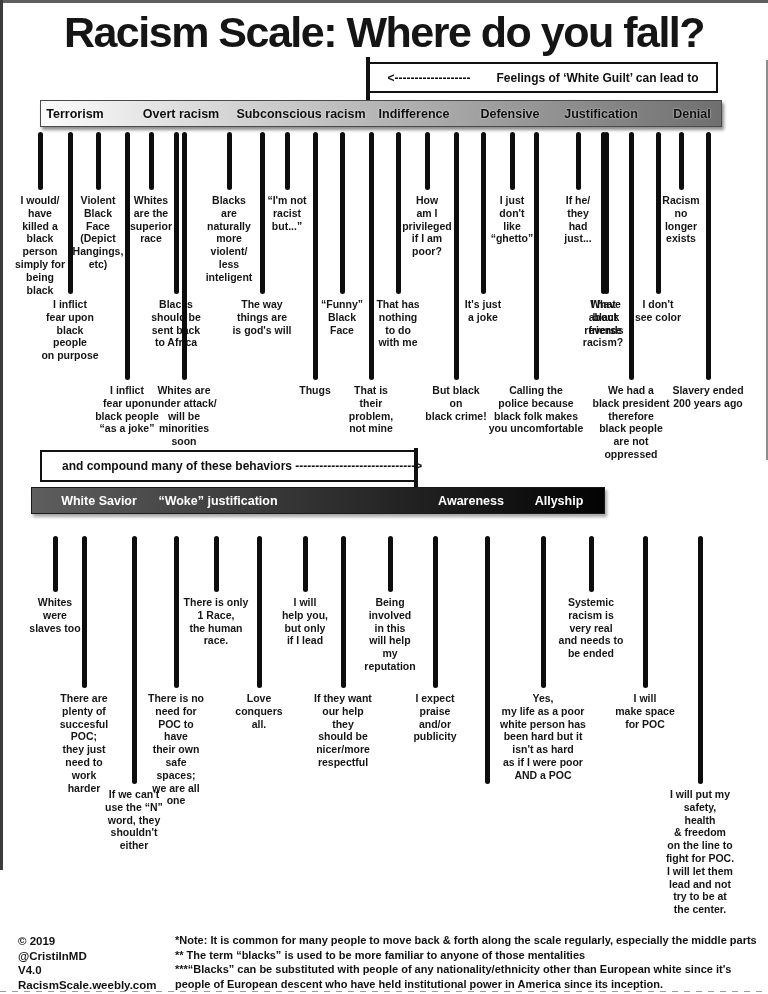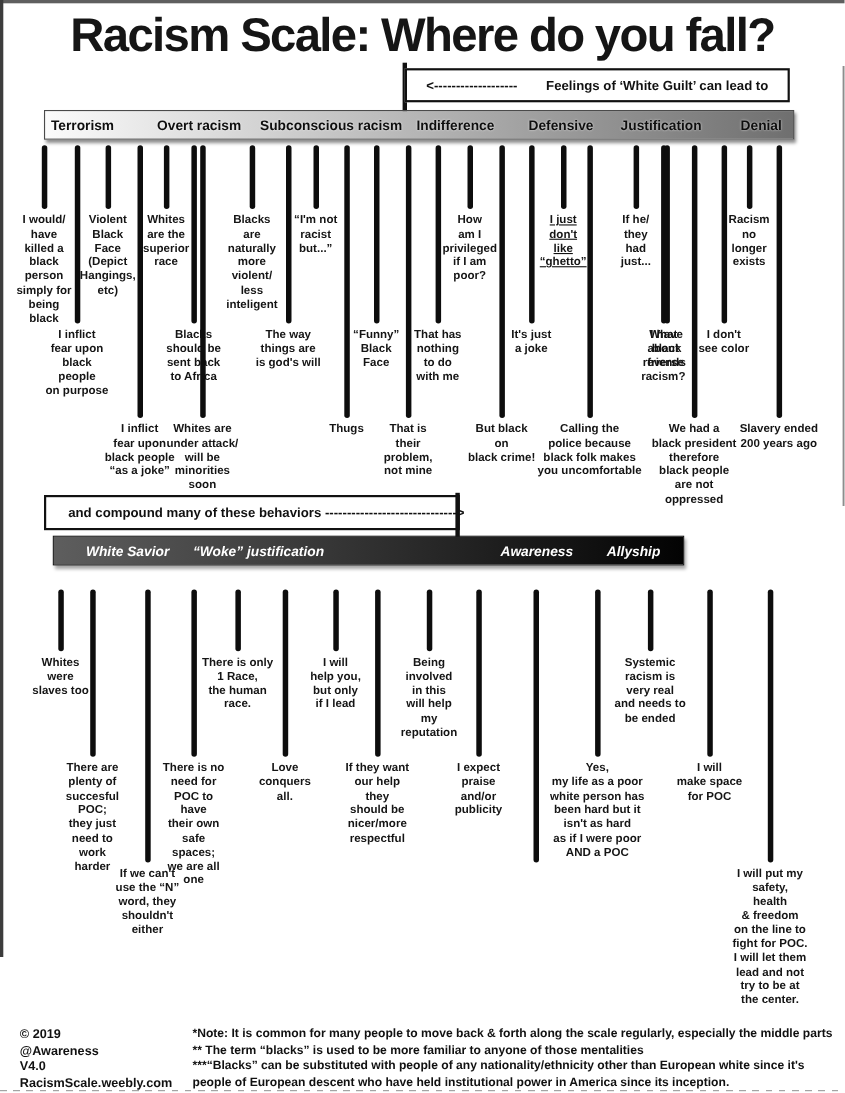--- a/index.html
+++ b/index.html
@@ -14,22 +14,22 @@
         font-size:43px;font-weight:bold;letter-spacing:-1.5px;color:#151515;}
   
   .wg-box{position:absolute;left:368px;top:62px;width:350px;height:31px;border:2px solid #111;
         box-sizing:border-box;background:#fff;display:flex;align-items:center;justify-content:center;
         gap:26px;font-size:12px;font-weight:bold;white-space:nowrap;}
   .wg-connector{position:absolute;left:366px;top:57px;width:4px;height:45px;background:#111;}
   
   .bar{position:absolute;height:27px;}
   .bar-top{left:40px;top:100px;width:682px;border:1px solid #4a4a4a;box-sizing:border-box;
         box-shadow:2px 3px 3px rgba(0,0,0,0.45);}
-  .bar-bottom{left:48px;top:487px;width:574px;border:1px solid #1a1a1a;box-sizing:border-box;
-        box-shadow:2px 3px 3px rgba(0,0,0,0.35);font-style:italic;}
+  .bar-bottom{left:31px;top:487px;width:574px;border:1px solid #1a1a1a;box-sizing:border-box;
+        box-shadow:2px 3px 3px rgba(0,0,0,0.35);}
   .bar-label{position:absolute;top:50%;transform:translate(-50%,-50%);
         font-size:12.5px;font-weight:bold;white-space:nowrap;}
   .bar-top .bar-label{color:#0e0e0e;text-shadow:0 0 2px rgba(255,255,255,0.8);}
   .bar-bottom .bar-label{color:#fff;}
   
   .compound-box{position:absolute;left:40px;top:450px;width:378px;height:32px;border:2px solid #111;
         box-sizing:border-box;background:#fff;display:flex;align-items:center;padding-left:20px;
         font-size:12px;font-weight:bold;white-space:nowrap;}
   .compound-connector{position:absolute;left:414px;top:448px;width:4px;height:41px;background:#111;}
   
@@ -184,21 +184,21 @@
         <div class="line" style="height: 248px; background: rgb(13, 13, 13);"></div>
         <div class="label">But black
 on
 black crime!</div>
       </div>
       <div class="item" style="left: 460px; top: 132px; width: 46px;">
         <div class="line" style="height: 162px; background: rgb(13, 13, 13);"></div>
         <div class="label">It's just
 a joke</div>
       </div>
-      <div class="item" style="left: 488px; top: 132px; width: 48px; text-decoration: underline;">
+      <div class="item" style="left: 488px; top: 132px; width: 48px;">
         <div class="line" style="height: 58px; background: rgb(13, 13, 13);"></div>
         <div class="label">I just
 don't
 like
 “ghetto”</div>
       </div>
       <div class="item" style="left: 485px; top: 132px; width: 102px;">
         <div class="line" style="height: 248px; background: rgb(13, 13, 13);"></div>
         <div class="label">Calling the
 police because
@@ -383,21 +383,21 @@
 fight for POC.
 I will let them
 lead and not
 try to be at
 the center.</div>
       </div>
     </div>
 
   <div class="footer-left">
     <div>© 2019</div>
-    <div>@Awareness</div>
+    <div>@CristiInMD</div>
     <div>V4.0</div>
     <div>RacismScale.weebly.com</div>
   </div>
   <div class="footer-notes" id="footer-notes">
       <div>*Note: It is common for many people to move back &amp; forth along the scale regularly, especially the middle parts</div>
       <div>** The term “blacks” is used to be more familiar to anyone of those mentalities</div>
       <div>***“Blacks” can be substituted with people of any nationality/ethnicity other than European white since it's</div>
       <div>people of European descent who have held institutional power in America since its inception.</div>
     </div>
 </div>

